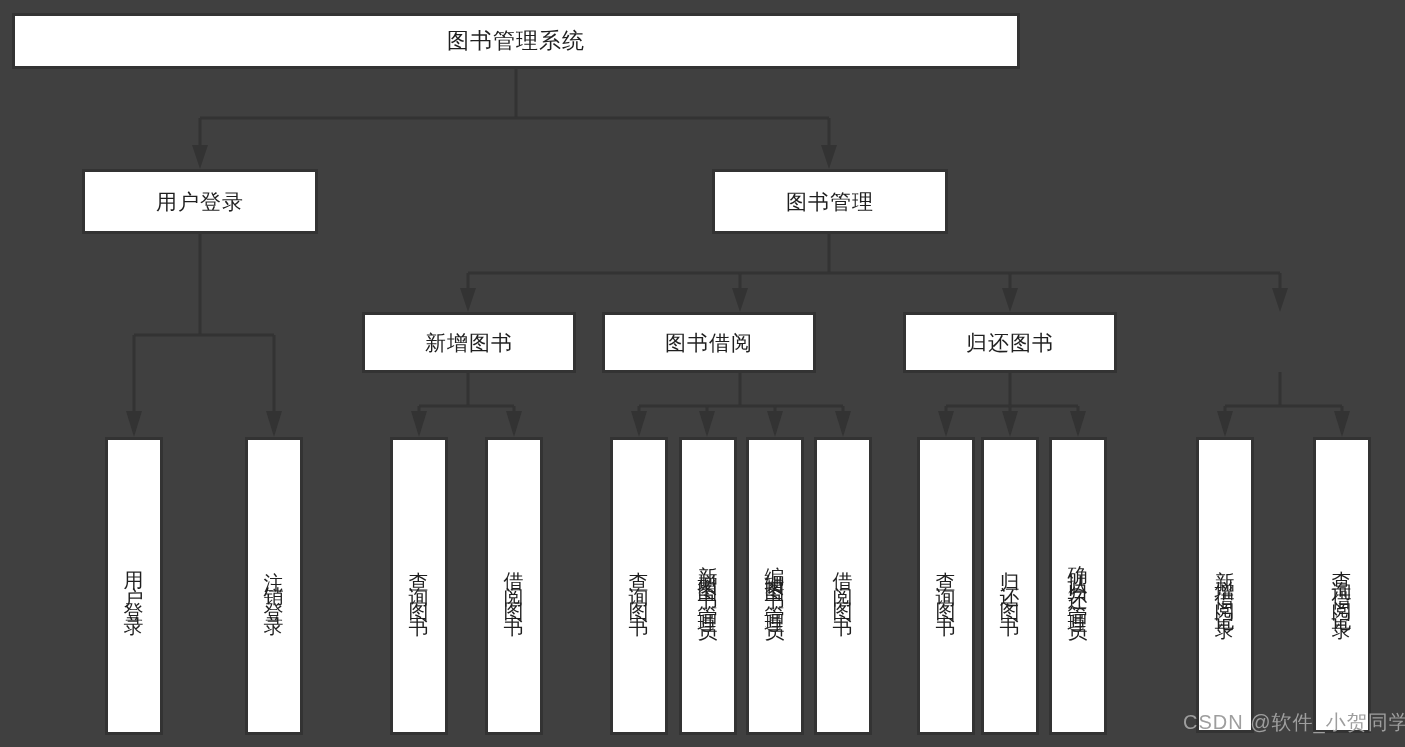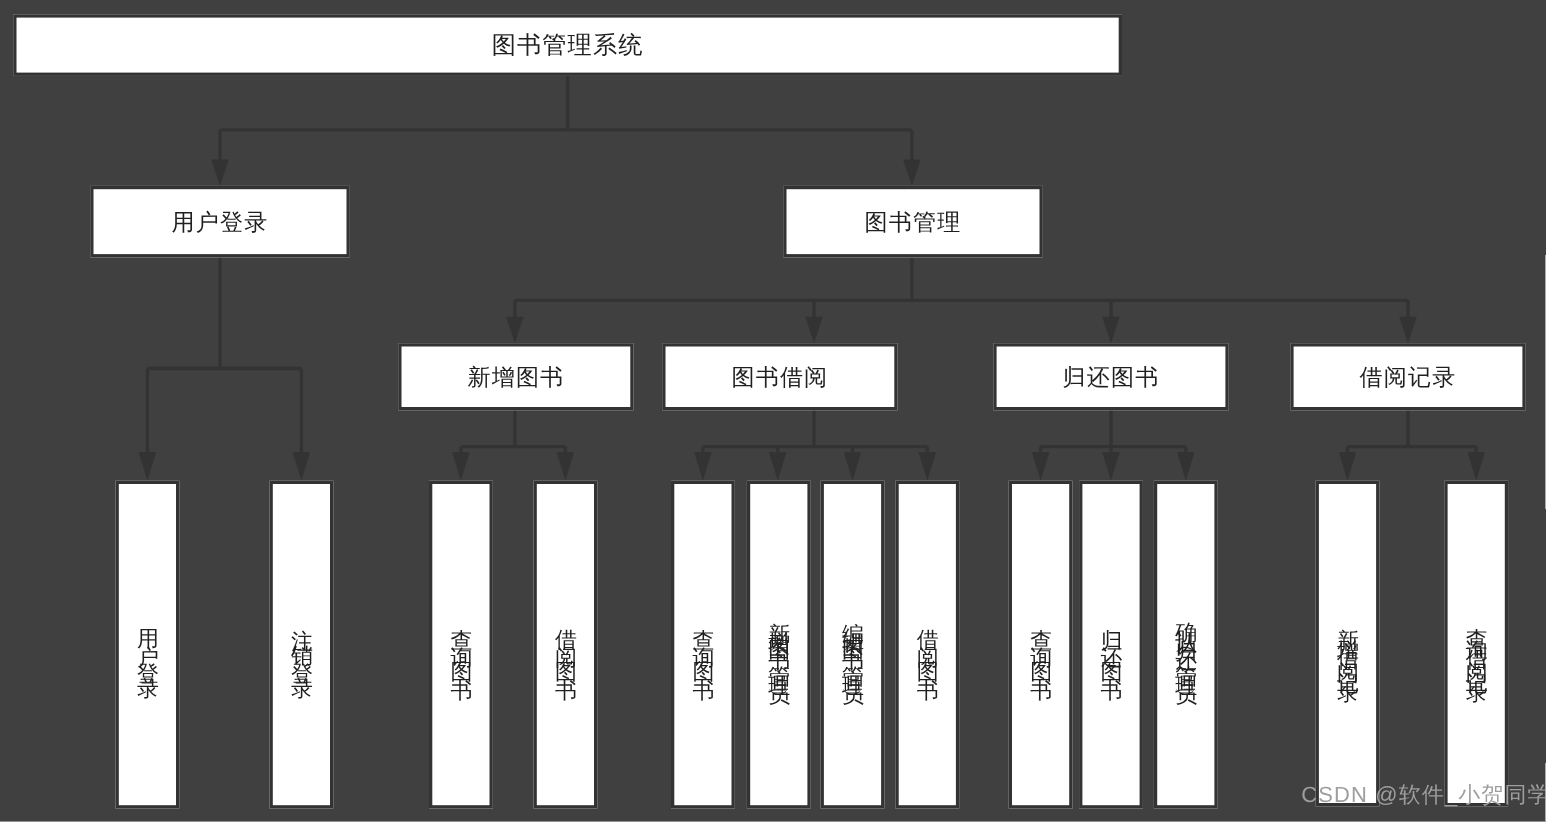--- a/index.html
+++ b/index.html
@@ -147,23 +147,20 @@
 
   <div class="node hnode" style="left:362px; top:312px; width:214px; height:61px;">
     <span>新增图书</span>
   </div>
   <div class="node hnode" style="left:602px; top:312px; width:214px; height:61px;">
     <span>图书借阅</span>
   </div>
   <div class="node hnode" style="left:903px; top:312px; width:214px; height:61px;">
     <span>归还图书</span>
   </div>
-  <div class="node hnode" style="left:1173px; top:312px; width:214px; height:61px;">
-    <span>借阅记录</span>
-  </div>
 
   <div class="node leaf" style="left:105px; top:437px; width:58px; height:298px;">
     <span class="vlabel" style="letter-spacing: 15px;">用户登录</span>
   </div>
   <div class="node leaf" style="left:245px; top:437px; width:58px; height:298px;">
     <span class="vlabel" style="letter-spacing: 15px;">注销登录</span>
   </div>
 
   <div class="node leaf" style="left:390px; top:437px; width:58px; height:298px;">
     <span class="vlabel" style="letter-spacing: 15px;">查询图书</span>

